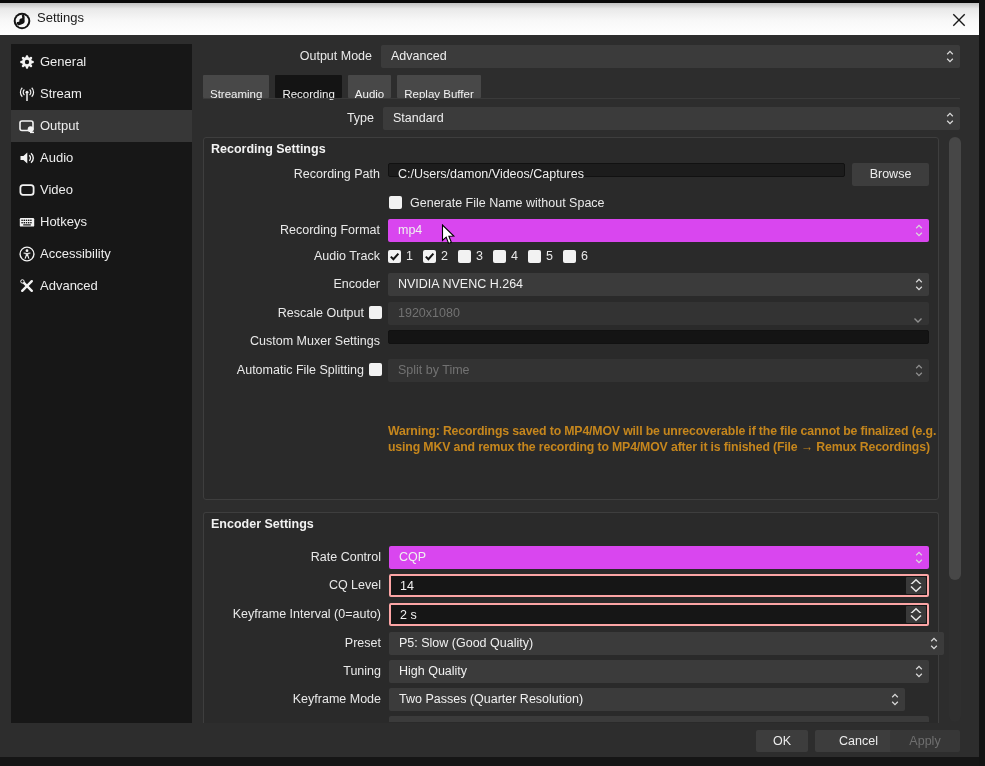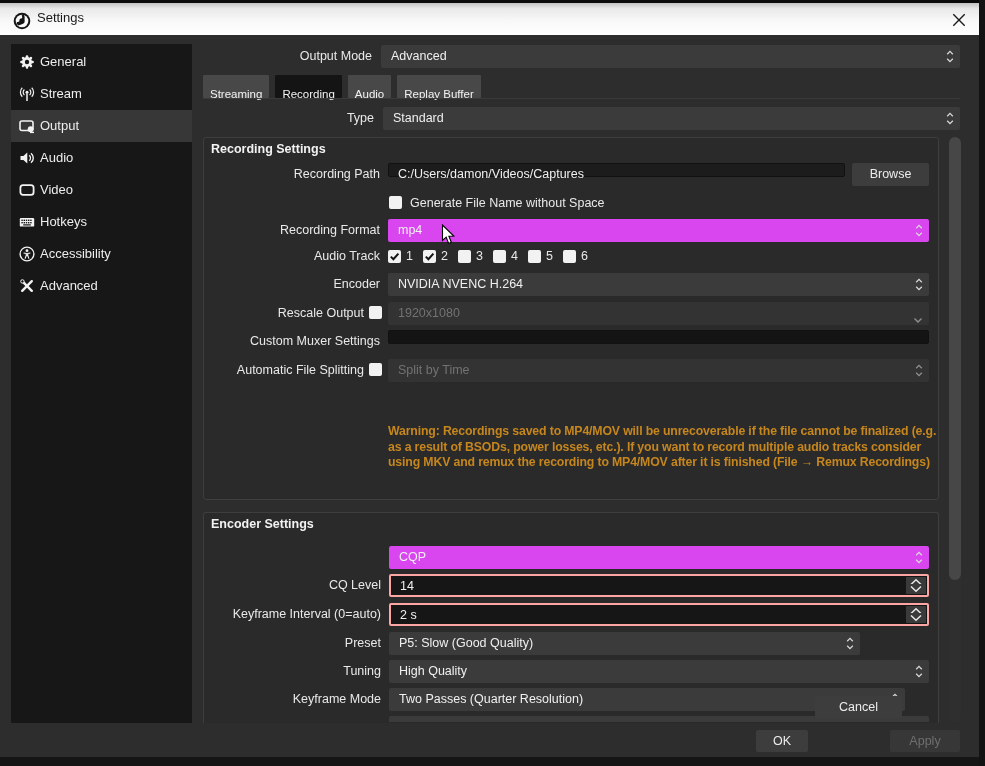--- a/index.html
+++ b/index.html
@@ -295,27 +295,27 @@
     <span class="arrows">
       <svg width="8" height="15" viewBox="0 0 8 15" fill="none" stroke="#8f8f8f" stroke-width="1.3">
         <path d="M1.2 5.2 L4 2.4 L6.8 5.2"></path>
           <path d="M1.2 9.8 L4 12.6 L6.8 9.8"></path>
       </svg>
     </span>
   </div>
 
   <div id="warning">
     <span class="wline">Warning: Recordings saved to MP4/MOV will be unrecoverable if the file cannot be finalized (e.g.</span>
-    <span class="wline">as a result of BSODs, power losses, etc.). If you want to record multiple audio tracks consider</span>
     <span class="wline">using MKV and remux the recording to MP4/MOV after it is finished (File → Remux Recordings)</span>
   </div>
 
   <div class="groupbox" style="top:512px; height:211px; border-bottom:none; border-radius:3px 3px 0 0;"></div>
   <div class="gtitle" style="top:517px;">Encoder Settings</div>
 
+  <div class="lbl" style="left:160px; top:546px;">Rate Control</div>
   <div class="combo hl" style="left:389px; top:546px; width:540px;">
     <span class="ctext">CQP</span>
     <span class="arrows">
       <svg width="8" height="15" viewBox="0 0 8 15" fill="none" stroke="#d8d8d8" stroke-width="1.3">
         <path d="M1.2 5.2 L4 2.4 L6.8 5.2"></path>
           <path d="M1.2 9.8 L4 12.6 L6.8 9.8"></path>
       </svg>
     </span>
   </div>
 
@@ -343,21 +343,21 @@
         </svg>
     </span>
     <span class="sbtn dn">
       <svg width="16" height="8" viewBox="0 0 16 8" fill="none" stroke="#e8e8e8" stroke-width="1.5">
           <path d="M3 1.5 L8 6.2 L13 1.5"></path>
         </svg>
     </span>
   </div>
 
   <div class="lbl" style="left:160px; top:632px;">Preset</div>
-  <div class="combo" style="left:389px; top:632px; width:471px;">
+  <div class="combo" style="left:389px; top:632px; width:555px;">
     <span class="ctext">P5: Slow (Good Quality)</span>
     <span class="arrows">
       <svg width="8" height="15" viewBox="0 0 8 15" fill="none" stroke="#d8d8d8" stroke-width="1.3">
         <path d="M1.2 5.2 L4 2.4 L6.8 5.2"></path>
           <path d="M1.2 9.8 L4 12.6 L6.8 9.8"></path>
       </svg>
     </span>
   </div>
 
   <div class="lbl" style="left:160px; top:660px;">Tuning</div>
@@ -381,21 +381,21 @@
       </svg>
     </span>
   </div>
   <div id="sliver"></div>
 
   <div id="scrollbar">
     <div id="scroll-thumb"></div>
   </div>
 
   <div class="btn" style="left:756px; top:730px; width:52px; height:22px; line-height:22px;">OK</div>
-  <div class="btn" style="left:815px; top:696px; width:87px; height:22px; line-height:22px;">Cancel</div>
+  <div class="btn" style="left:815px; top:730px; width:87px; height:22px; line-height:22px;">Cancel</div>
   <div class="btn" style="left:890px; top:730px; width:70px; height:22px; line-height:22px; background:#373737; color:#6f6f6f;">Apply</div>
 
   <div id="bottom-edge"></div>
 
   <div id="cursor">
     <svg width="16" height="22" viewBox="0 0 16 22">
       <path d="M1.5 1 L1.5 16.5 L5.2 13.2 L7.6 19.4 L10.3 18.3 L7.9 12.3 L12.8 12.1 Z" fill="#ffffff" stroke="#000000" stroke-width="1.1"></path>
     </svg>
   </div>
 

